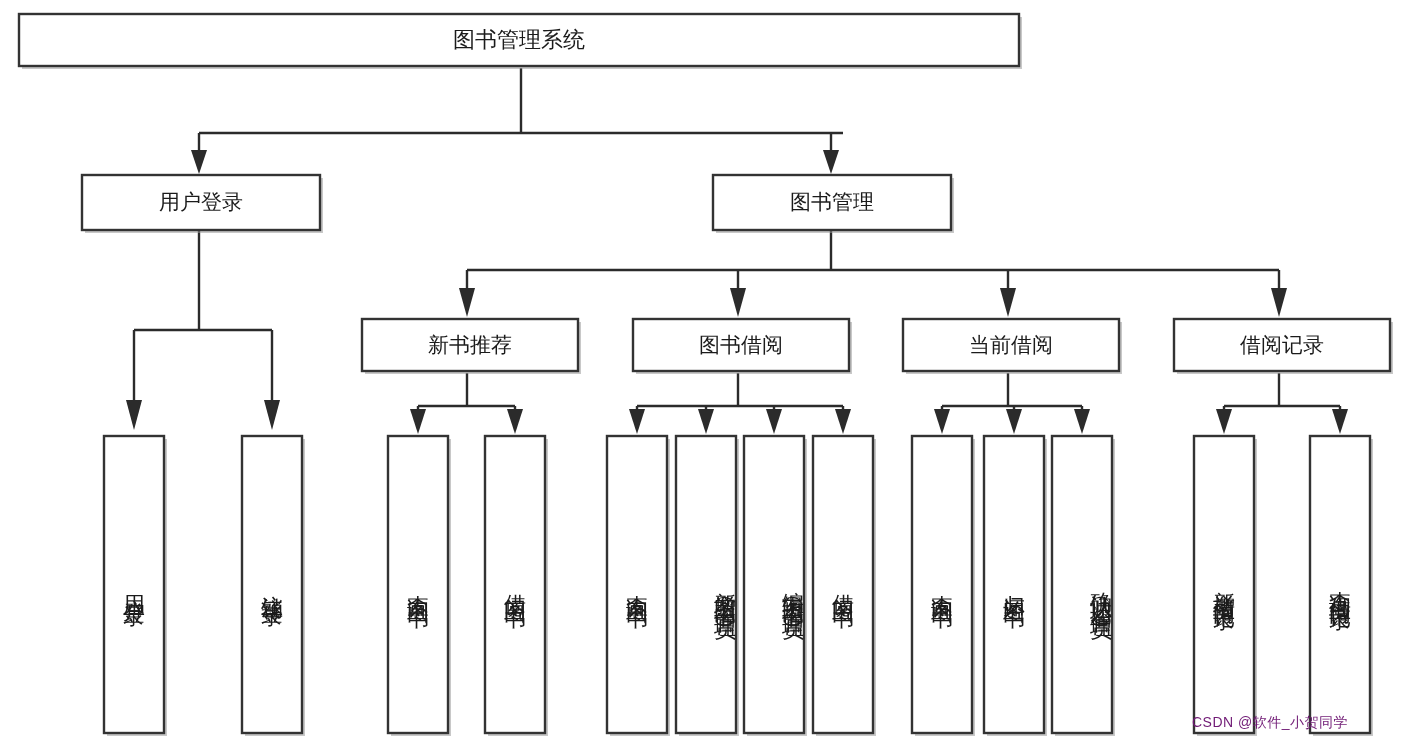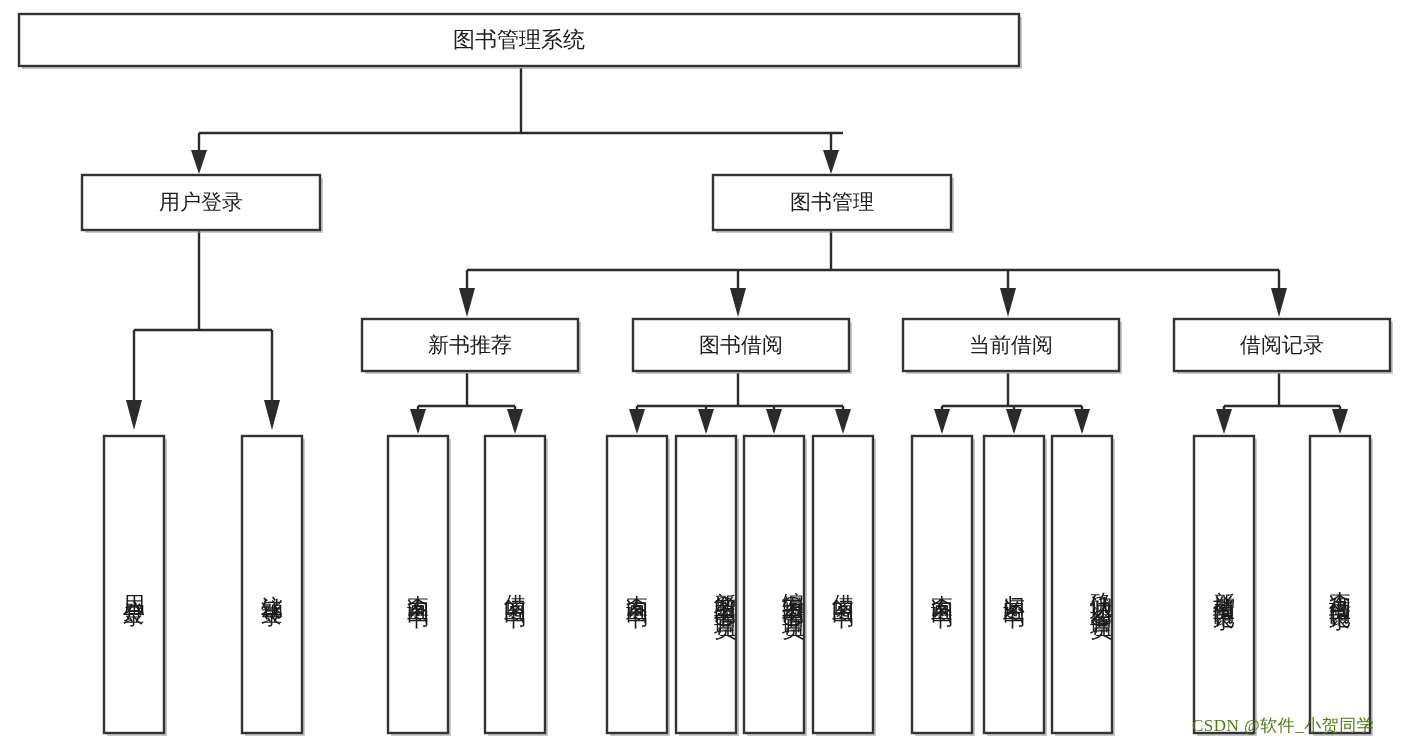--- a/index.html
+++ b/index.html
@@ -71,23 +71,23 @@
     white-space: nowrap;
     display: flex;
     align-items: center;
     justify-content: center;
     pointer-events: none;
   }
   .watermark {
     position: absolute;
     left: 1192px;
     top: 714px;
-    font-family: Liberation Serif, serif;
-    font-size: 17px;
-    color: #4d7c0f;
+    font-family: Liberation Sans, sans-serif;
+    font-size: 14px;
+    color: #701a75;
     white-space: nowrap;
     letter-spacing: 0.5px;
   }
 </style>
 </head>
 <body>
 
 <div id="diagram-root">
 
   <svg class="diagram-canvas" viewBox="0 0 1405 747" xmlns="http://www.w3.org/2000/svg">

